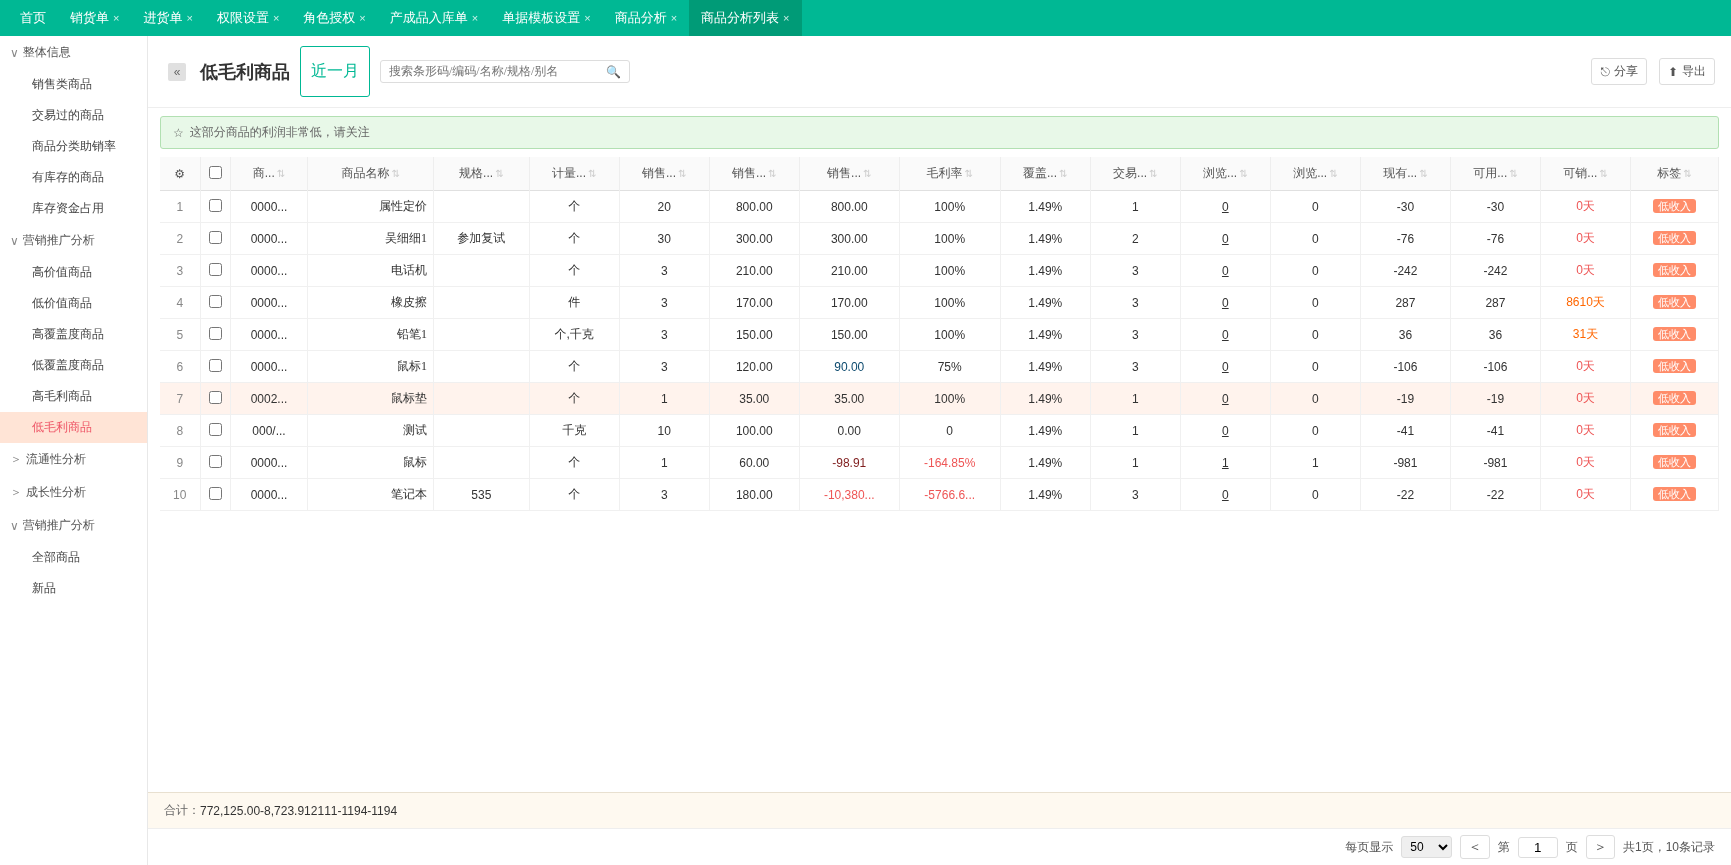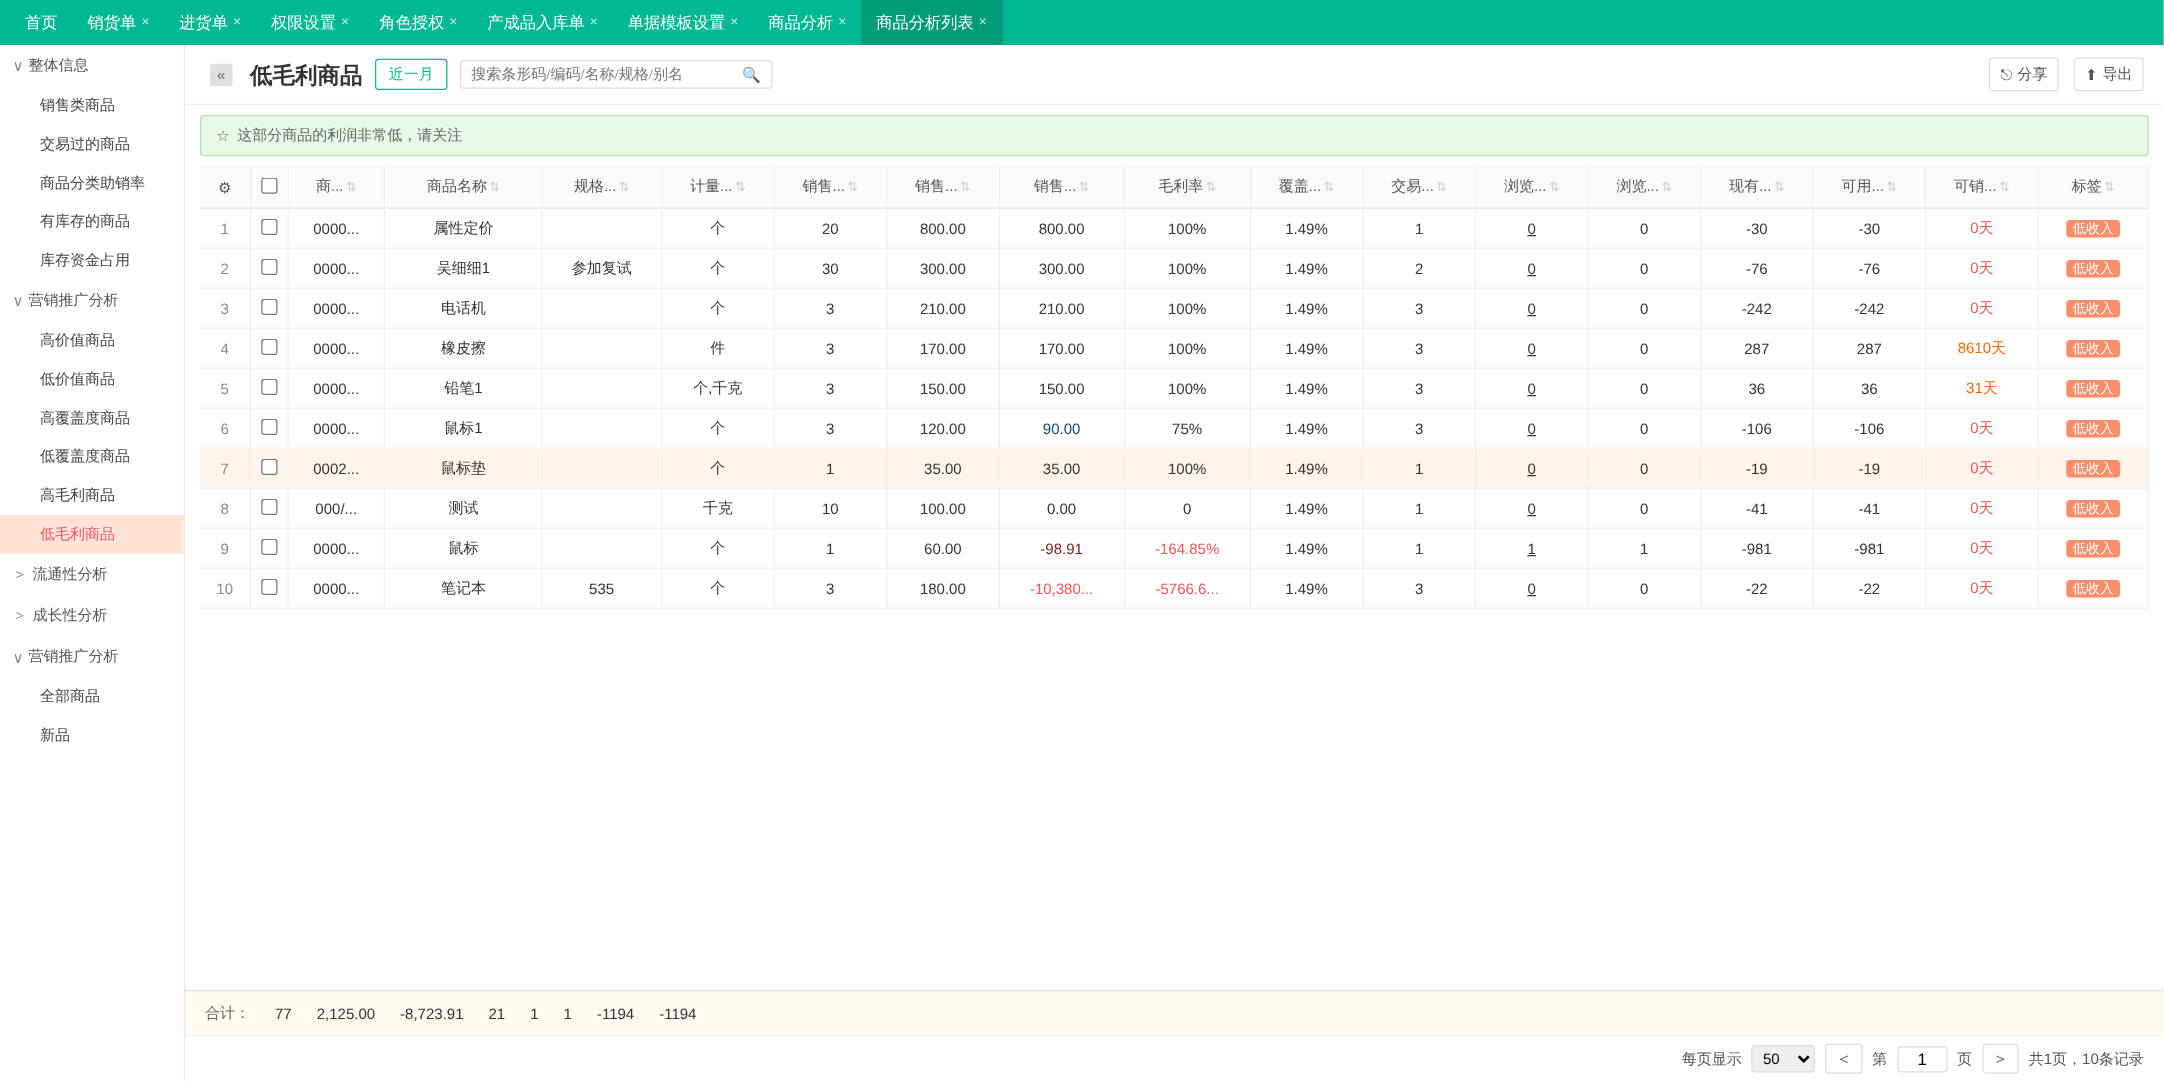--- a/index.html
+++ b/index.html
@@ -74,24 +74,24 @@
     }
     .page-title {
       font-size: 18px;
       font-weight: bold;
       color: #333;
     }
     .filter-btn {
       background: #fff;
       border: 1px solid #00b894;
       color: #00b894;
-      padding: 3px 10px;
+      padding: 14px 10px;
       border-radius: 3px;
       cursor: pointer;
-      font-size: 12px;
+      font-size: 16px;
     }
     .search-box {
       display: flex;
       align-items: center;
       border: 1px solid #ddd;
       border-radius: 3px;
       padding: 3px 8px;
       flex: 1;
       max-width: 250px;
     }
@@ -164,39 +164,38 @@
     thead th .sort-icon { color: #ccc; font-size: 10px; margin-left: 2px; }
     tbody tr { border-bottom: 1px solid #f0f0f0; }
     tbody tr.highlighted { background: #fff3ed; }
     tbody td {
       padding: 7px 6px;
       text-align: center;
       color: #333;
       border-right: 1px solid #f0f0f0;
       white-space: nowrap;
     }
-    tbody td.text-left { text-align: center; }
+    tbody td.text-left { text-align: right; font-family: Liberation Serif, serif; }
     .tag-badge {
       background: #ff8c69;
       color: #fff;
       padding: 1px 5px;
       border-radius: 3px;
       font-size: 11px;
     }
     .underline { text-decoration: underline; cursor: pointer; }
 
     
     .footer-summary {
       background: #fef9f0;
       border-top: 1px solid #e8e0d0;
       padding: 8px 16px;
       display: flex;
       align-items: center;
       font-size: 12px;
-      gap: 20px;
       min-height: 36px;
     }
     .footer-summary .label { color: #666; }
     .footer-summary .value { color: #333; }
 
     
     .pagination-bar {
       background: #fff;
       border-top: 1px solid #eee;
       padding: 6px 16px;

